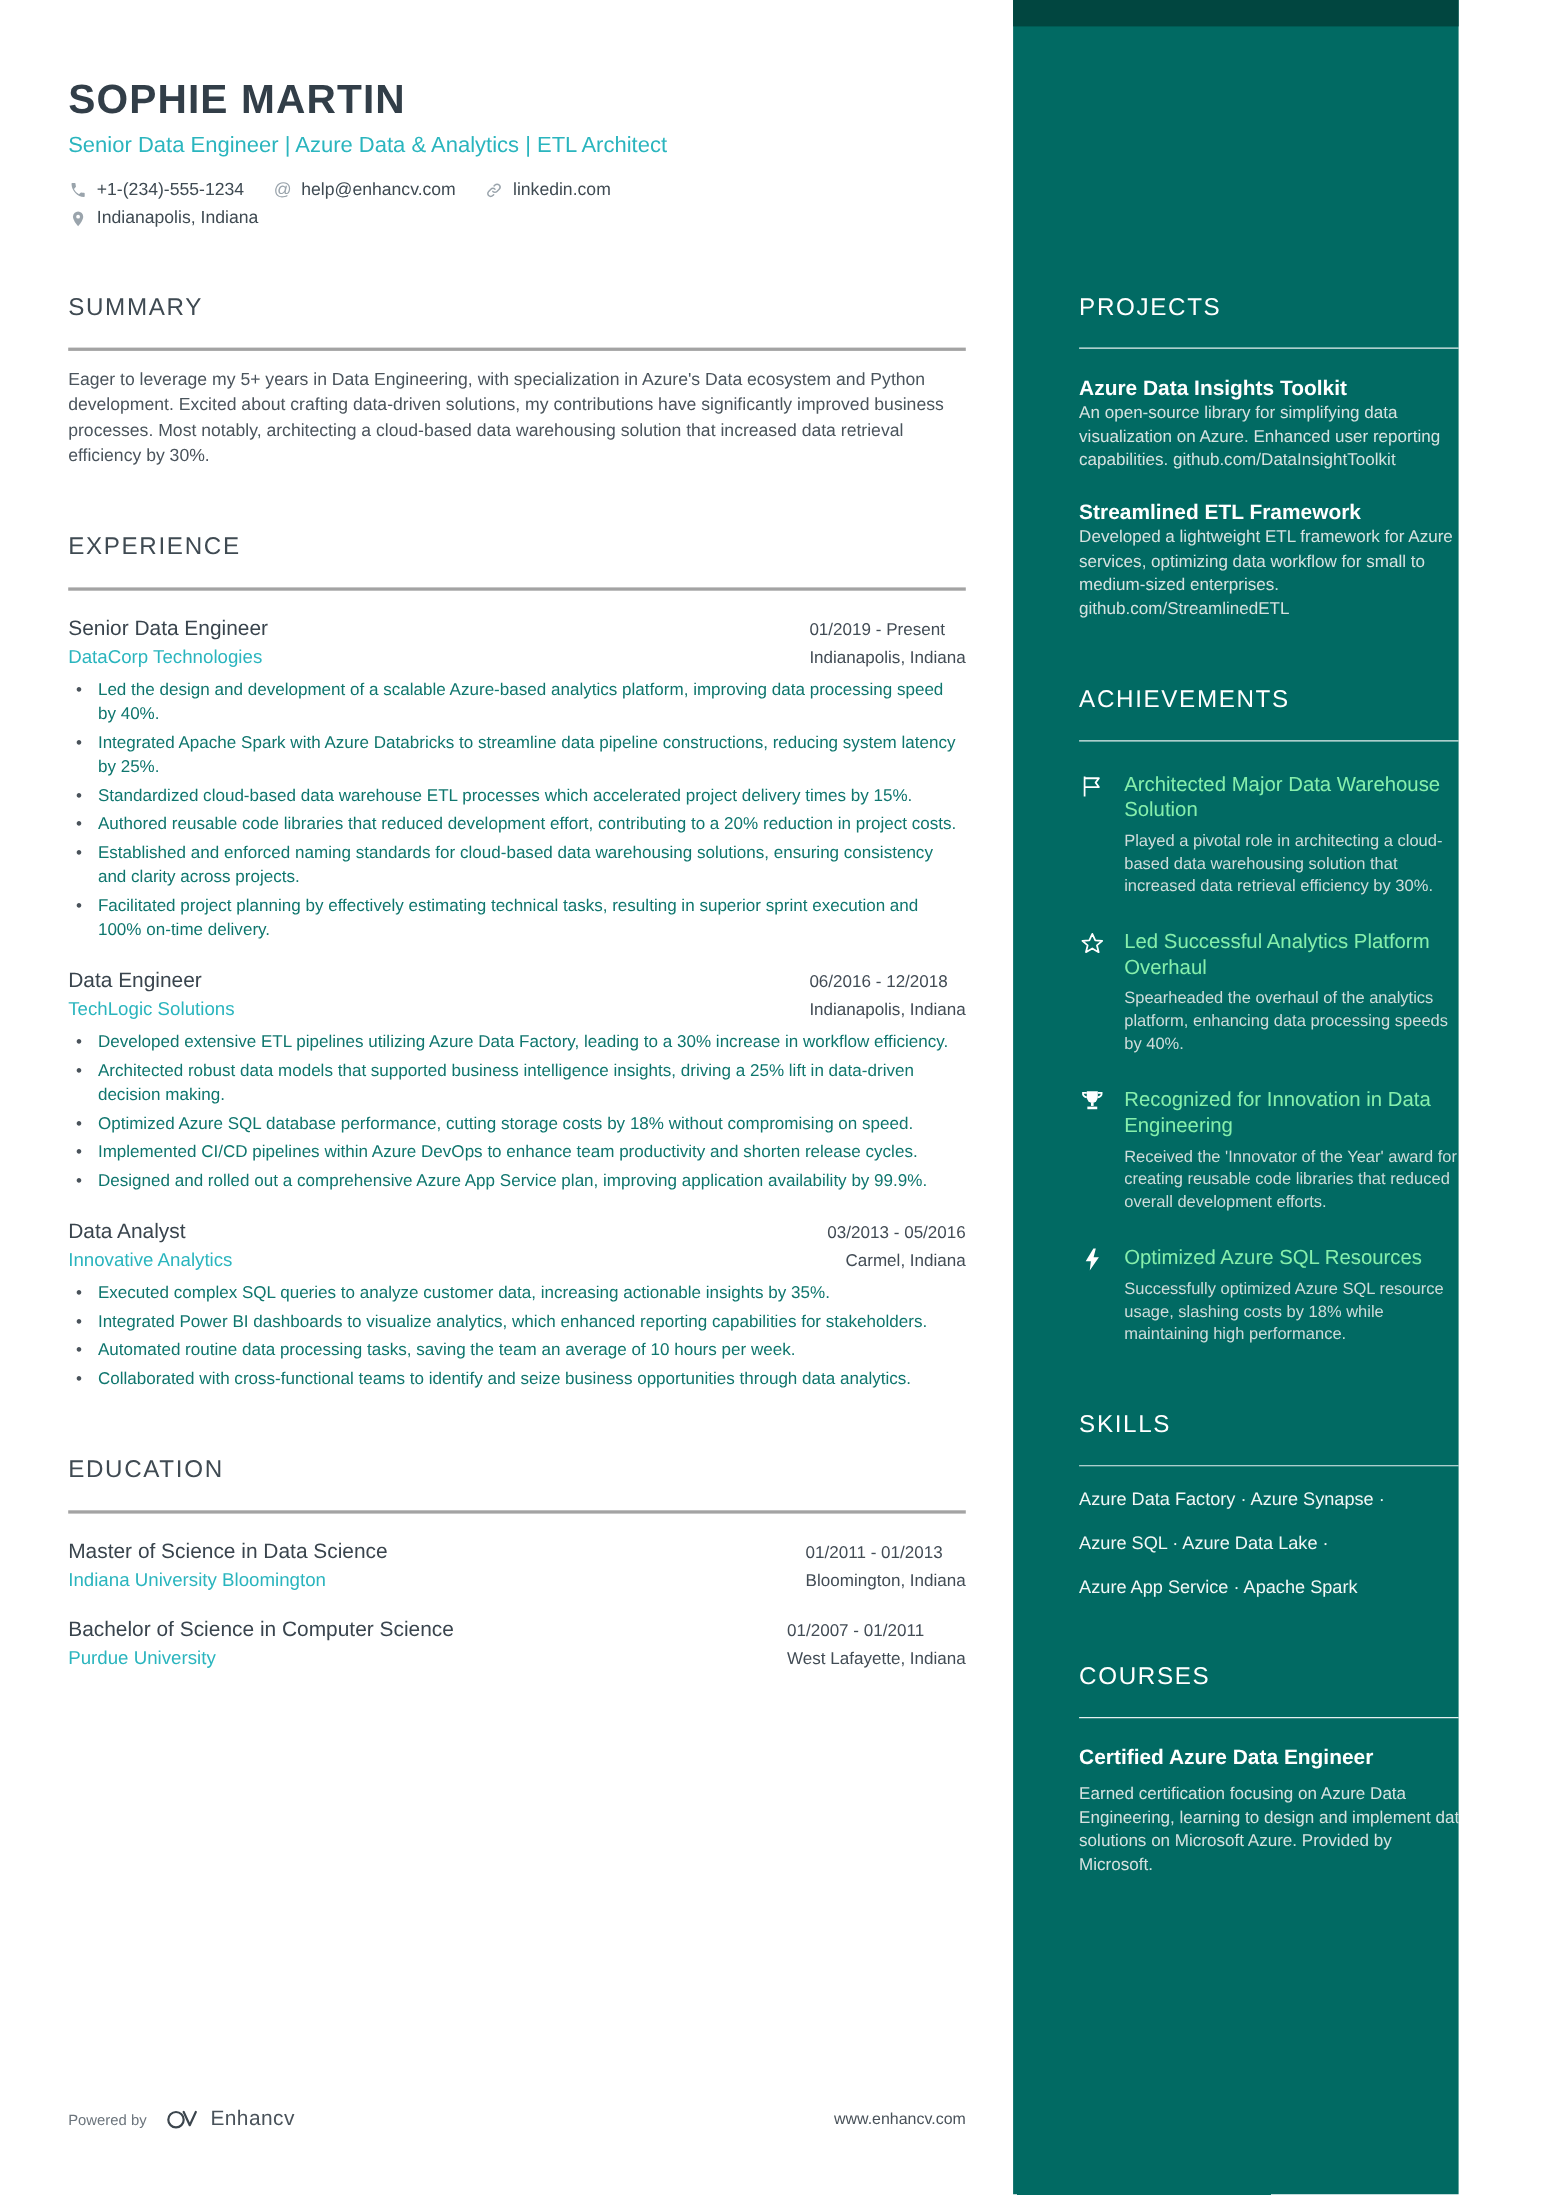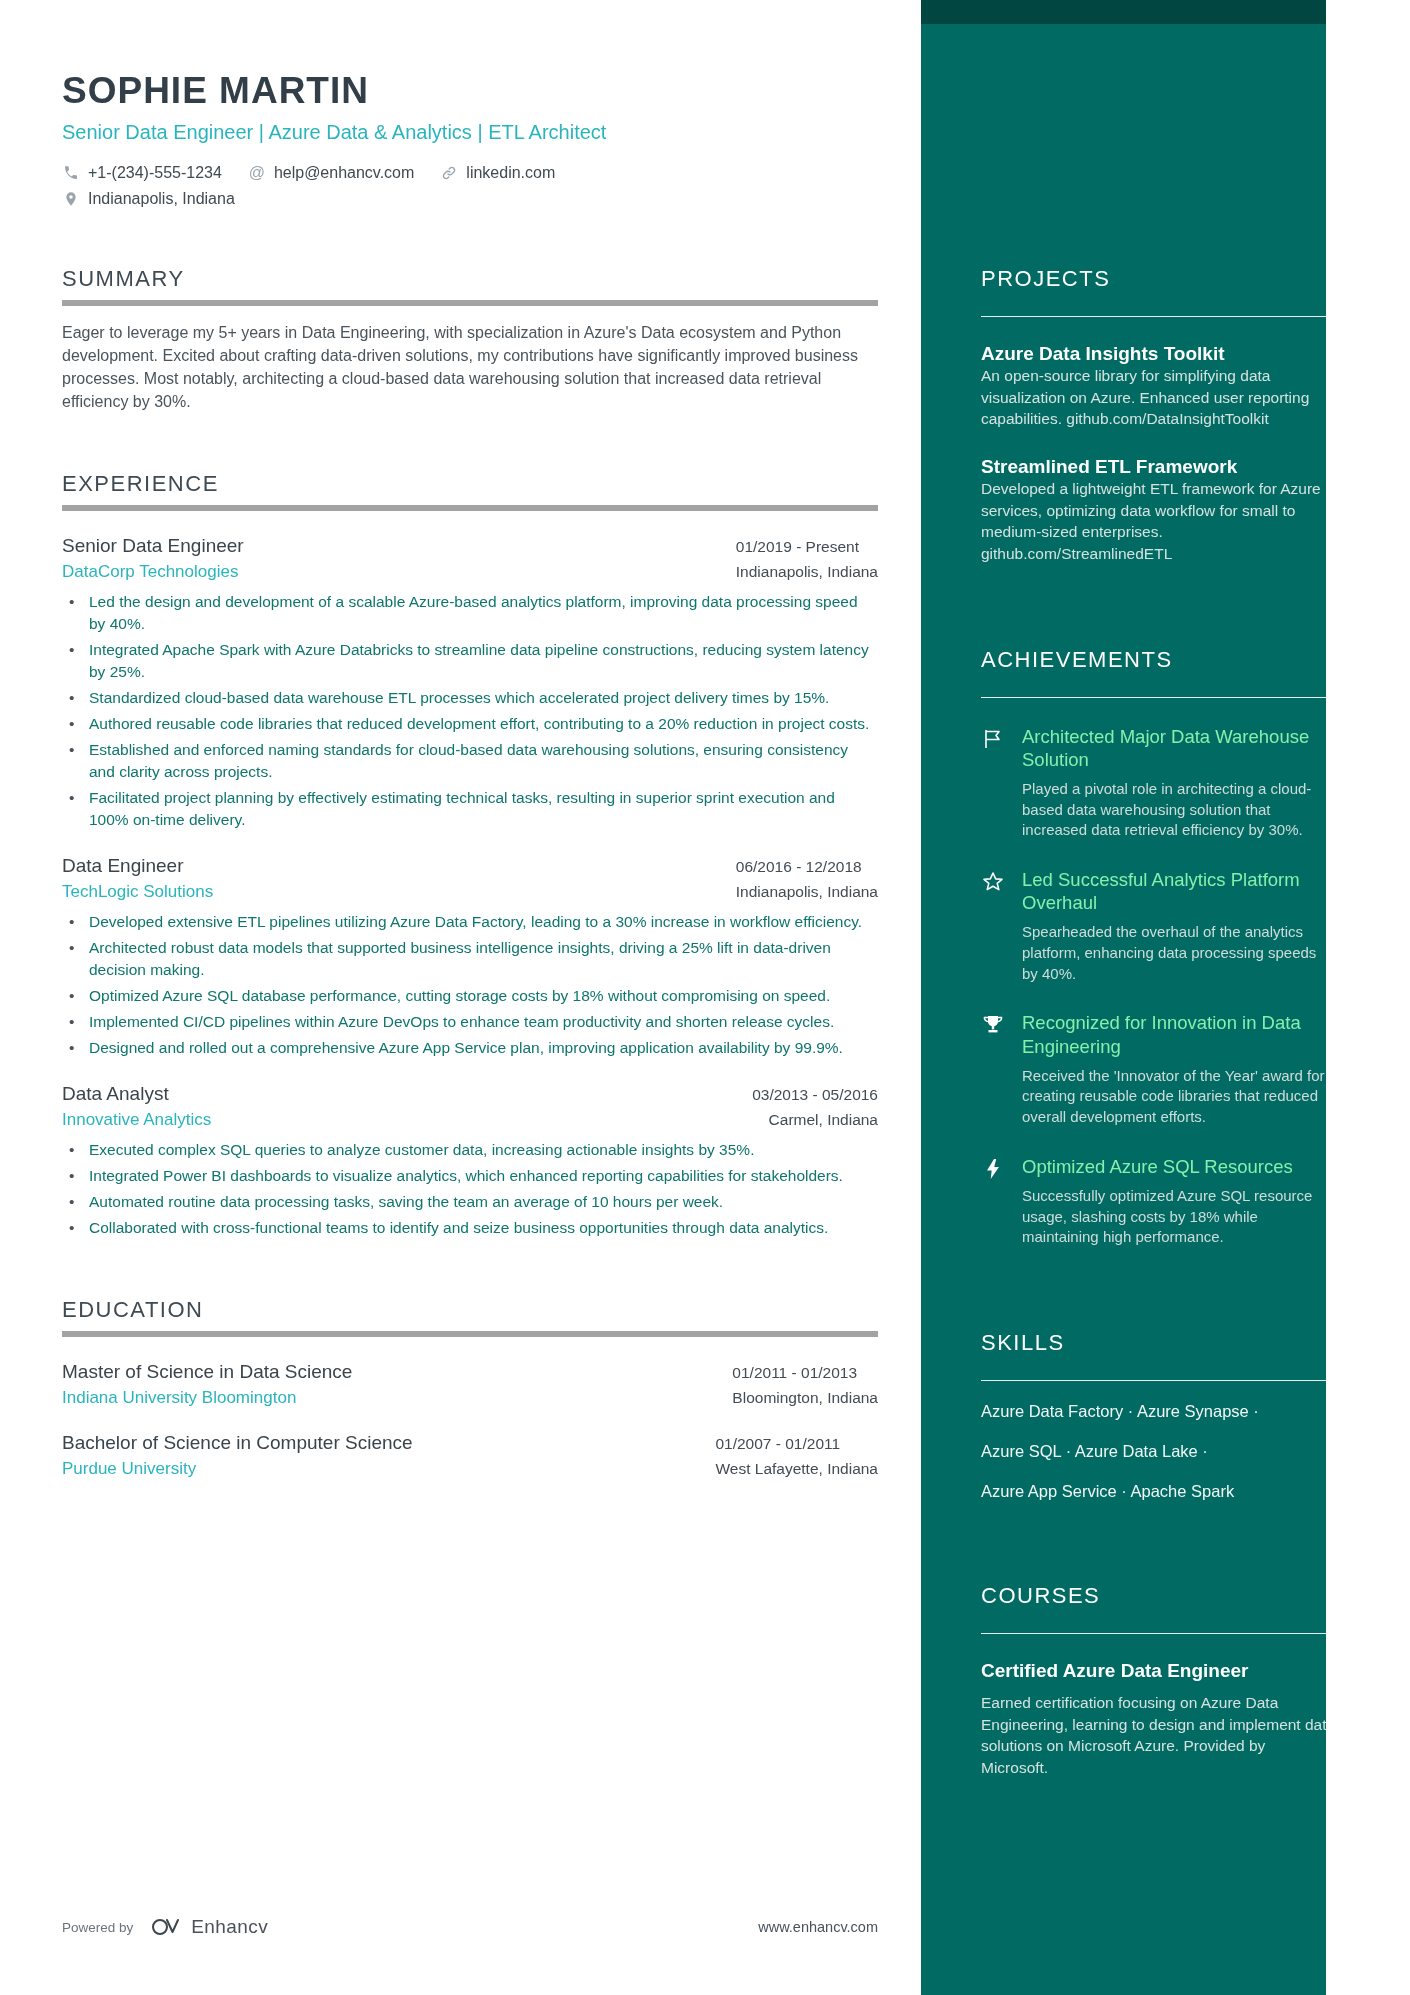--- a/index.html
+++ b/index.html
@@ -11,21 +11,21 @@
   .name { font-size:37px; font-weight:700; letter-spacing:1px; color:#323E48; }
   .headline { margin-top:9px; font-size:20px; color:#2AB5BE; }
   .contact { margin-top:20px; display:flex; flex-direction:column; gap:8px; }
   .contact-row { display:flex; gap:26px; align-items:center; }
   .contact-item { display:flex; align-items:center; gap:8px; font-size:16px; color:#3F4A52; }
   .cicon { width:18px; height:18px; display:inline-flex; align-items:center; justify-content:center; color:#9AA4AC; flex:0 0 18px; }
   .cicon svg { width:16px; height:16px; }
   .at-glyph { font-size:16px; color:#9AA4AC; }
 
   .section { margin-top:58px; }
-  .section-h { font-size:22px; letter-spacing:1.5px; color:#3F4A52; padding-bottom:8px; border-bottom:6px solid #a3a3a3; font-weight:400; }
+  .section-h { font-size:22px; letter-spacing:1.5px; color:#3F4A52; padding-bottom:24px; border-bottom:3px solid #a3a3a3; font-weight:400; }
   .summary-text { margin-top:15px; font-size:16px; line-height:1.44; color:#4A545C; }
 
   .job { margin-top:24px; }
   .entry-grid { display:grid; grid-template-columns:1fr auto; row-gap:5px; align-items:baseline; }
   .job-title { font-size:19px; color:#39444D; font-weight:400; }
   .job-dates { font-size:15.5px; color:#424C55; }
   .job-company { font-size:17px; color:#2AB5BE; }
   .job-location { font-size:15.5px; color:#424C55; text-align:right; }
   .bullets { list-style:none; margin-top:9px; }
   .bullets li { position:relative; padding-left:27px; font-size:15.5px; line-height:1.42; color:#0f766e; margin-top:4px; }
@@ -34,21 +34,21 @@
   .edu { margin-top:24px; }
   .edu-degree { font-size:19px; color:#39444D; }
   .edu-school { font-size:17px; color:#2AB5BE; }
 
   
   .sidebar { position:absolute; left:921px; top:0; width:489px; height:1995px; background:#016A63; }
   .sidebar-band { height:24px; width:100%; background:#014640; }
   .sidebar-content { padding:242px 74px 40px 60px; color:#ffffff; }
   .sb-h { font-size:22px; letter-spacing:1.5px; color:#ffffff; font-weight:400; padding-bottom:24px; border-bottom:1px solid rgba(255,255,255,0.9); }
   .sb-section { margin-top:0; }
-  .sb-gap { margin-top:82px; }
+  .sb-gap { margin-top:58px; }
   .proj-title { margin-top:26px; font-size:19px; font-weight:700; color:#ffffff; }
   .proj-desc { margin-top:0; font-size:15.5px; line-height:1.4; color:#D6E2E0; }
   .ach-item { display:flex; margin-top:27px; }
   .ach-icon { width:26px; flex:0 0 26px; margin-right:15px; padding-top:2px; color:#ffffff; }
   .ach-icon svg { width:24px; height:24px; }
   .ach-title { font-size:18.5px; line-height:1.25; color:#86efac; }
   .ach-desc { margin-top:8px; font-size:15px; line-height:1.38; color:#CFDCDA; }
   .skill-line { margin-top:21px; font-size:16.5px; color:#F2F7F6; }
   .course-title { margin-top:26px; font-size:19px; font-weight:700; color:#ffffff; }
   .course-desc { margin-top:10px; font-size:15.5px; line-height:1.4; color:#D6E2E0; }

